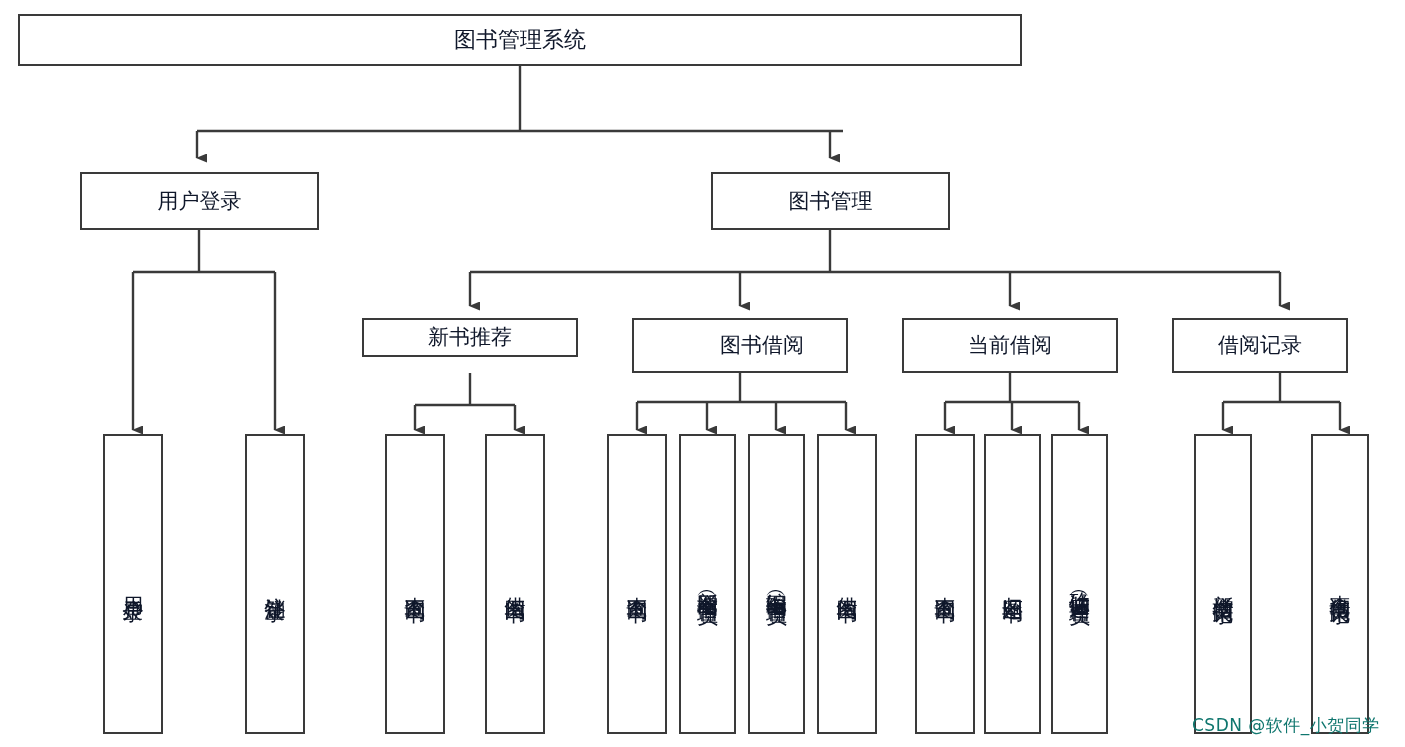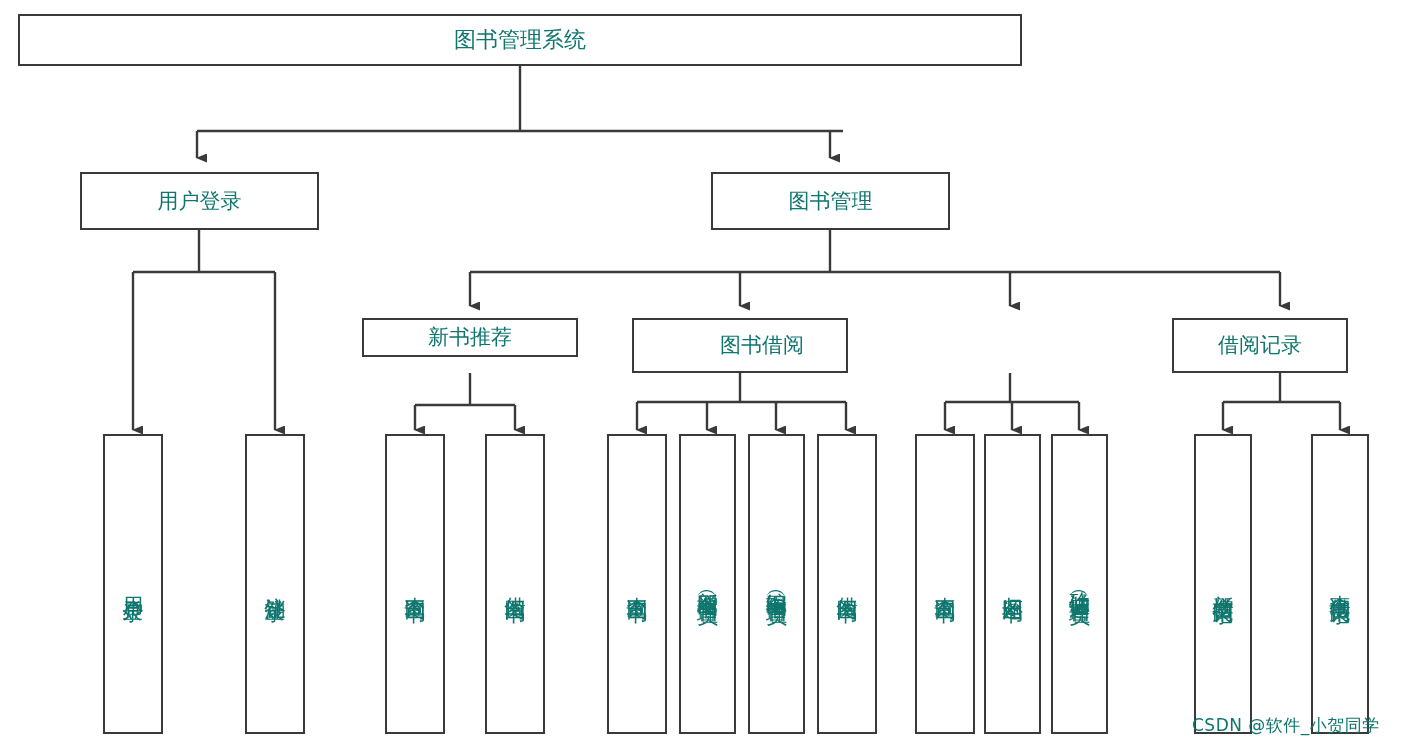--- a/index.html
+++ b/index.html
@@ -33,21 +33,21 @@
     border: 2px solid #3a3a3a;
     display: flex;
     align-items: center;
     justify-content: center;
     color: #2f2f2f;
   }
   .node-label {
     display: block;
     text-align: center;
     line-height: 1.16;
-    color: #0f766e;
+    color: #0f172a;
     white-space: nowrap;
   }
   .node.horizontal .node-label {
     font-size: 21px;
   }
   .node.root .node-label {
     font-size: 22px;
   }
   .node.vertical {
     align-items: center;
@@ -139,20 +139,23 @@
   <div class="node horizontal" style="left:711px; top:172px; width:239px; height:58px;">
     <span class="node-label">图书管理</span>
   </div>
 
   <div class="node horizontal" style="left:362px; top:318px; width:216px; height:39px;">
     <span class="node-label">新书推荐</span>
   </div>
   <div class="node horizontal" style="left:632px; top:318px; width:216px; height:55px;padding-left:44px;">
     <span class="node-label">图书借阅</span>
   </div>
+  <div class="node horizontal" style="left:902px; top:318px; width:216px; height:55px;">
+    <span class="node-label">当前借阅</span>
+  </div>
   <div class="node horizontal" style="left:1172px; top:318px; width:176px; height:55px;">
     <span class="node-label">借阅记录</span>
   </div>
 
   <div class="node vertical" style="left:103px; top:434px; width:60px; height:300px;">
     <span class="node-label">用户登录</span>
   </div>
   <div class="node vertical" style="left:245px; top:434px; width:60px; height:300px;">
     <span class="node-label">注销登录</span>
   </div>

